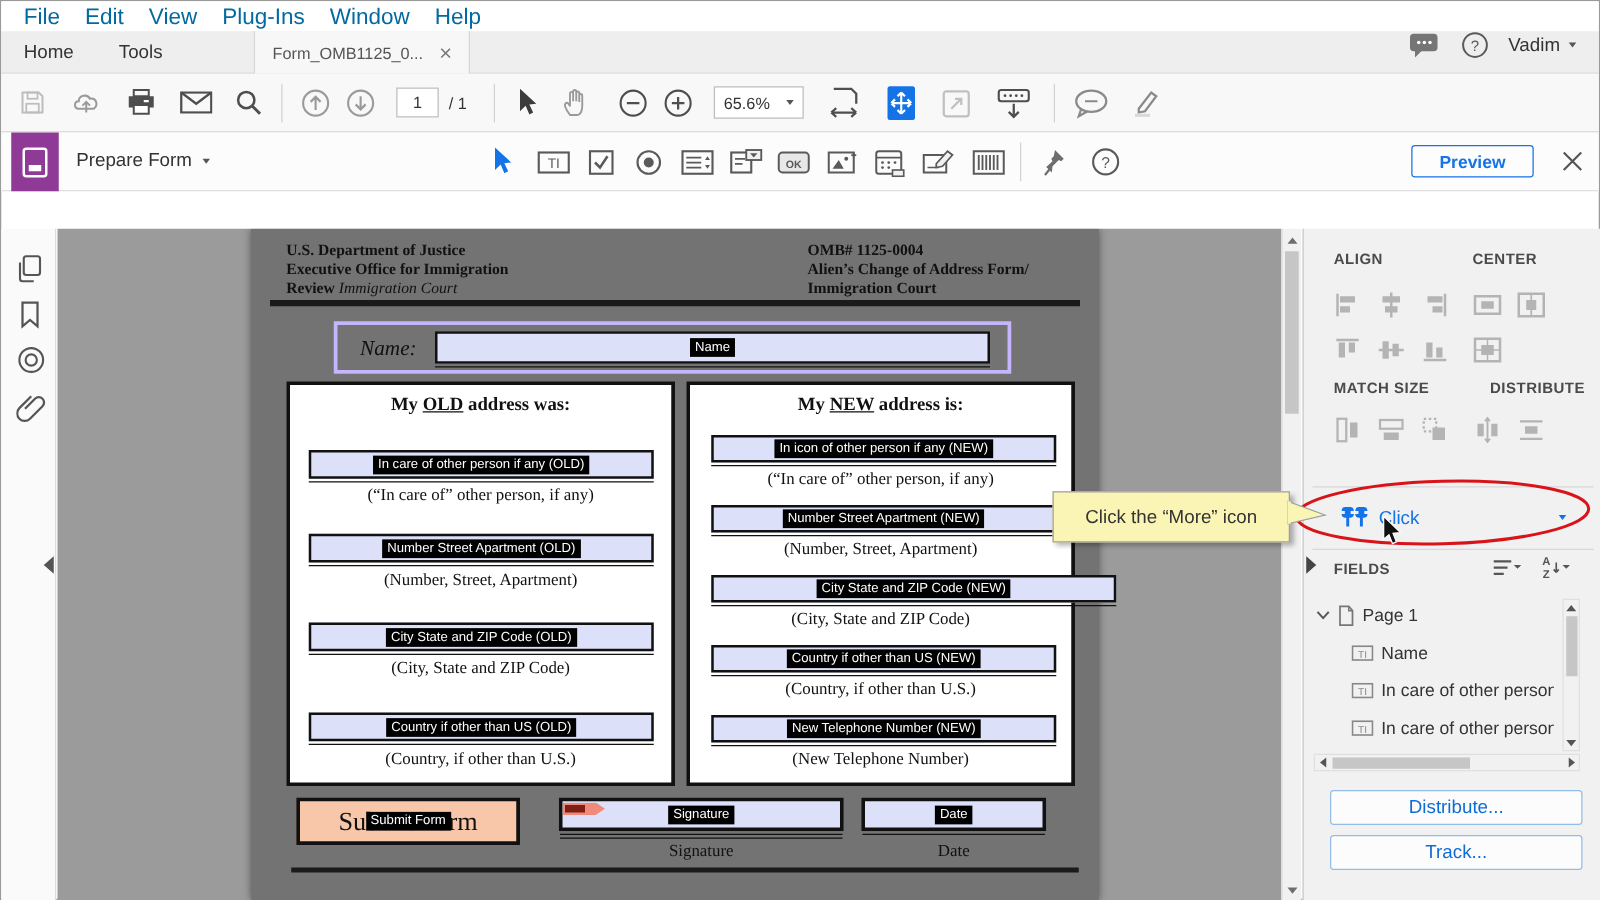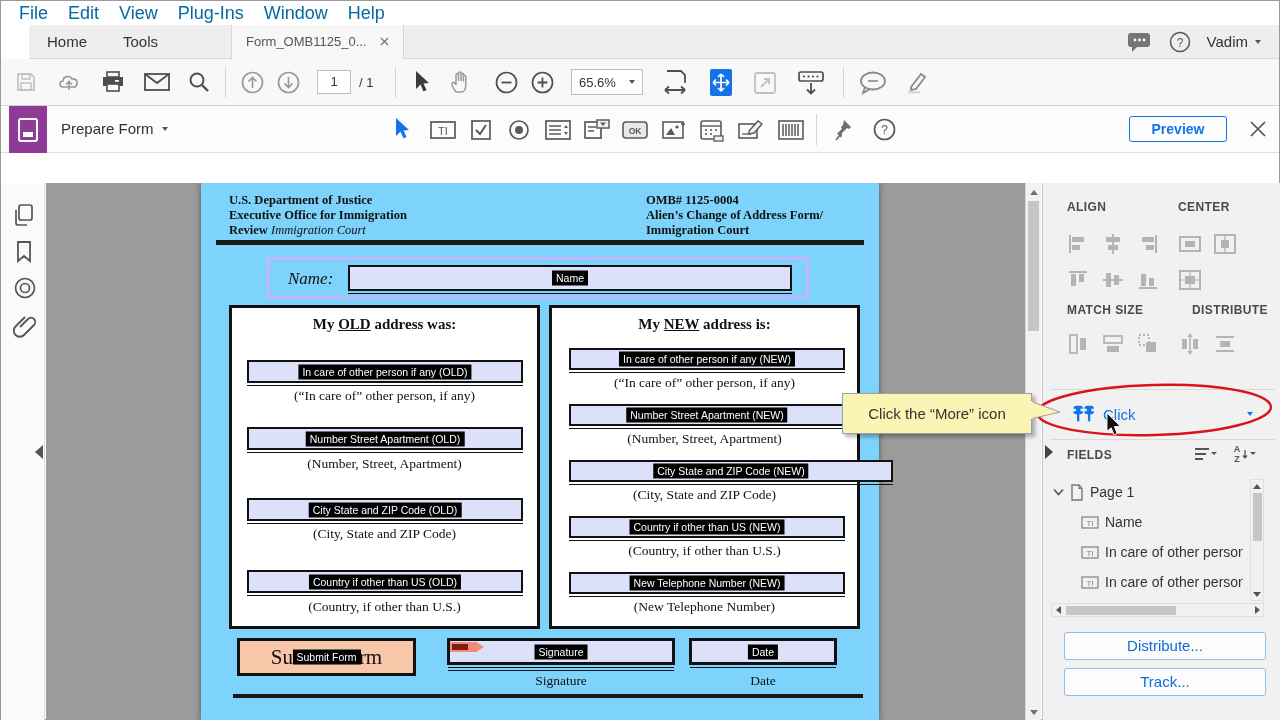--- a/index.html
+++ b/index.html
@@ -11,21 +11,21 @@
   
   .titlebar { height:30px; display:flex; align-items:center; background:#fff; }
   .titlebar .apptitle { font-size:13px; color:#1a1a1a; margin-left:8px; }
   .pdf-logo { width:17px; height:16px; margin-left:9px; position:relative; }
   .winctl { margin-left:auto; display:flex; height:30px; }
   .winbtn { width:45px; height:30px; display:flex; align-items:center; justify-content:center; }
   
   .menubar { height:24px; display:flex; align-items:center; background:#fff; padding-left:8px; gap:0; }
   .menubar .mitem { font-size:18px; color:#0369a1; padding:3px 10px; }
   
-  .tabbar { height:34px; background:#eeeeee; border-bottom:1px solid #d9d9d9; display:flex; align-items:center; position:relative;margin-left:28px; }
+  .tabbar { height:34px; background:#eeeeee; border-bottom:1px solid #d9d9d9; display:flex; align-items:flex-start; position:relative; }
   .navtab { font-size:15px; color:#333; padding:0 18px; line-height:33px; }
   .doctab { height:34px; background:#f7f7f7; border-left:1px solid #d5d5d5; border-right:1px solid #d5d5d5; display:flex; align-items:center; padding:0 14px; margin-left:55px; min-width:170px; }
   .doctab .dtlabel { font-size:13px; color:#555; margin-right:14px; }
   .tab-right { margin-left:auto; display:flex; align-items:center; gap:16px; padding-right:18px; }
   .username { font-size:15px; color:#333; display:flex; align-items:center; gap:7px; }
   
   .toolbar { height:47px; background:#f8f8f8; border-bottom:1px solid #d4d4d4; position:relative; }
   .preparebar { height:47px; background:#fcfcfc; border-bottom:1px solid #e0e0e0; position:relative; }
   .vsep { width:1px; background:#d2d2d2; }
   .pagebox { width:34px; height:24px; background:#fff; border:1px solid #bdbdbd; font-size:13px; color:#333; text-align:center; line-height:22px; }
@@ -43,21 +43,21 @@
   .tri-right { width:0; height:0; border-top:4px solid transparent; border-bottom:4px solid transparent; border-left:5px solid #6e6e6e; }
   .collapse-left { width:0; height:0; border-top:7px solid transparent; border-bottom:7px solid transparent; border-right:8px solid #555; }
   .collapse-right { width:0; height:0; border-top:7px solid transparent; border-bottom:7px solid transparent; border-left:8px solid #444; }
   
   .content { position:absolute; top:182px; left:0; width:1280px; height:538px; }
   .left-rail { position:absolute; left:0; top:0; width:44px; height:538px; background:#fafafa; border-right:1px solid #dcdcdc; }
   .canvas { position:absolute; left:45px; top:0; width:979px; height:538px; background:#9b9b9b; overflow:hidden; }
   .doc-vscroll { position:absolute; left:1024px; top:0; width:16px; height:538px; background:#f1f1f1; border-left:1px solid #d8d8d8; }
   .right-panel { position:absolute; left:1041px; top:0; width:239px; height:538px; background:#f1f1f1; border-left:1px solid #c8c8c8; }
   
-  .page { position:absolute; left:155px; top:0; width:678px; height:538px; background:#7dd3fc; box-shadow:0 0 6px rgba(0,0,0,.45); font-family:"Liberation Serif", serif; }
+  .page { position:absolute; left:155px; top:0; width:678px; height:538px; background:#737373; box-shadow:0 0 6px rgba(0,0,0,.45); font-family:"Liberation Serif", serif; }
   .hdr { font-size:12.5px; font-weight:bold; color:#111; line-height:15px; }
   .thickrule { background:#1a1a1a; }
   .namebox { border:3px solid #c4b5fd; }
   .name-label { font-style:italic; font-size:17px; color:#111; }
   .ffield { background:#dce1f9; border:2px solid #111; position:absolute; }
   .ffield .underline { position:absolute; left:-2px; right:-2px; bottom:-5px; height:1.5px; background:#111; }
   .field-tag { position:absolute; left:50%; top:50%; transform:translate(-50%,-50%); background:#000; color:#fff; font-family:"Liberation Sans",sans-serif; font-size:10.5px; padding:1px 4px; white-space:nowrap; line-height:13px; }
   .colbox { position:absolute; border:3px solid #111; background:#fff; }
   .coltitle { position:absolute; width:100%; text-align:center; font-size:15px; font-weight:bold; color:#111; }
   .caption { position:absolute; width:100%; text-align:center; font-size:13.5px; color:#111; }
@@ -352,21 +352,21 @@
           <div class="ffield" style="left:15px;top:262px;width:276px;height:23px">
               <span class="field-tag">Country if other than US (OLD)</span>
               <div class="underline"></div>
             </div>
           <div class="caption" style="top:291px">(Country, if other than U.S.)</div>
         </div>
 
         <div class="colbox" style="left:348px;top:122px;width:311px;height:324px">
           <div class="coltitle" style="top:8px"><span>My </span><span style="text-decoration:underline">NEW</span><span> address is:</span></div>
           <div class="ffield" style="left:17px;top:40px;width:276px;height:22px">
-              <span class="field-tag">In care of other person if any (NEW)</span>
+              <span class="field-tag">In icon of other person if any (NEW)</span>
               <div class="underline"></div>
             </div>
           <div class="caption" style="top:67px">(“In care of” other person, if any)</div>
           <div class="ffield" style="left:17px;top:96px;width:276px;height:22px">
               <span class="field-tag">Number Street Apartment (NEW)</span>
               <div class="underline"></div>
             </div>
           <div class="caption" style="top:123px">(Number, Street, Apartment)</div>
           <div class="ffield" style="left:17px;top:152px;width:324px;height:22px">
               <span class="field-tag">City State and ZIP Code (NEW)</span>

